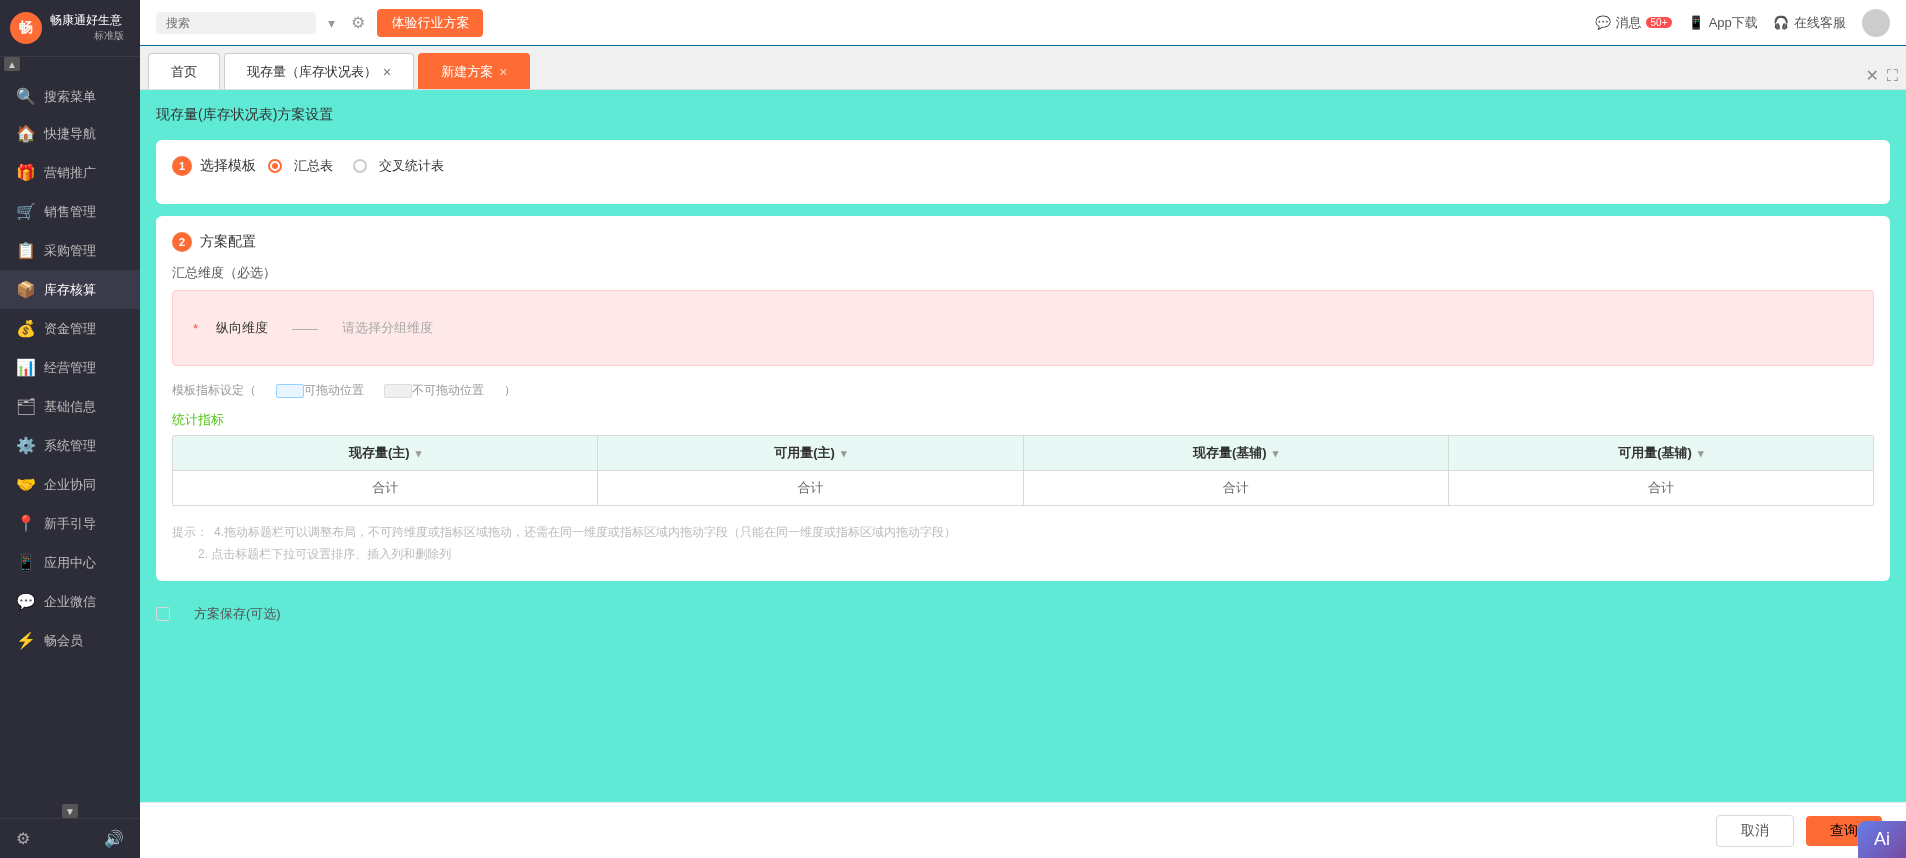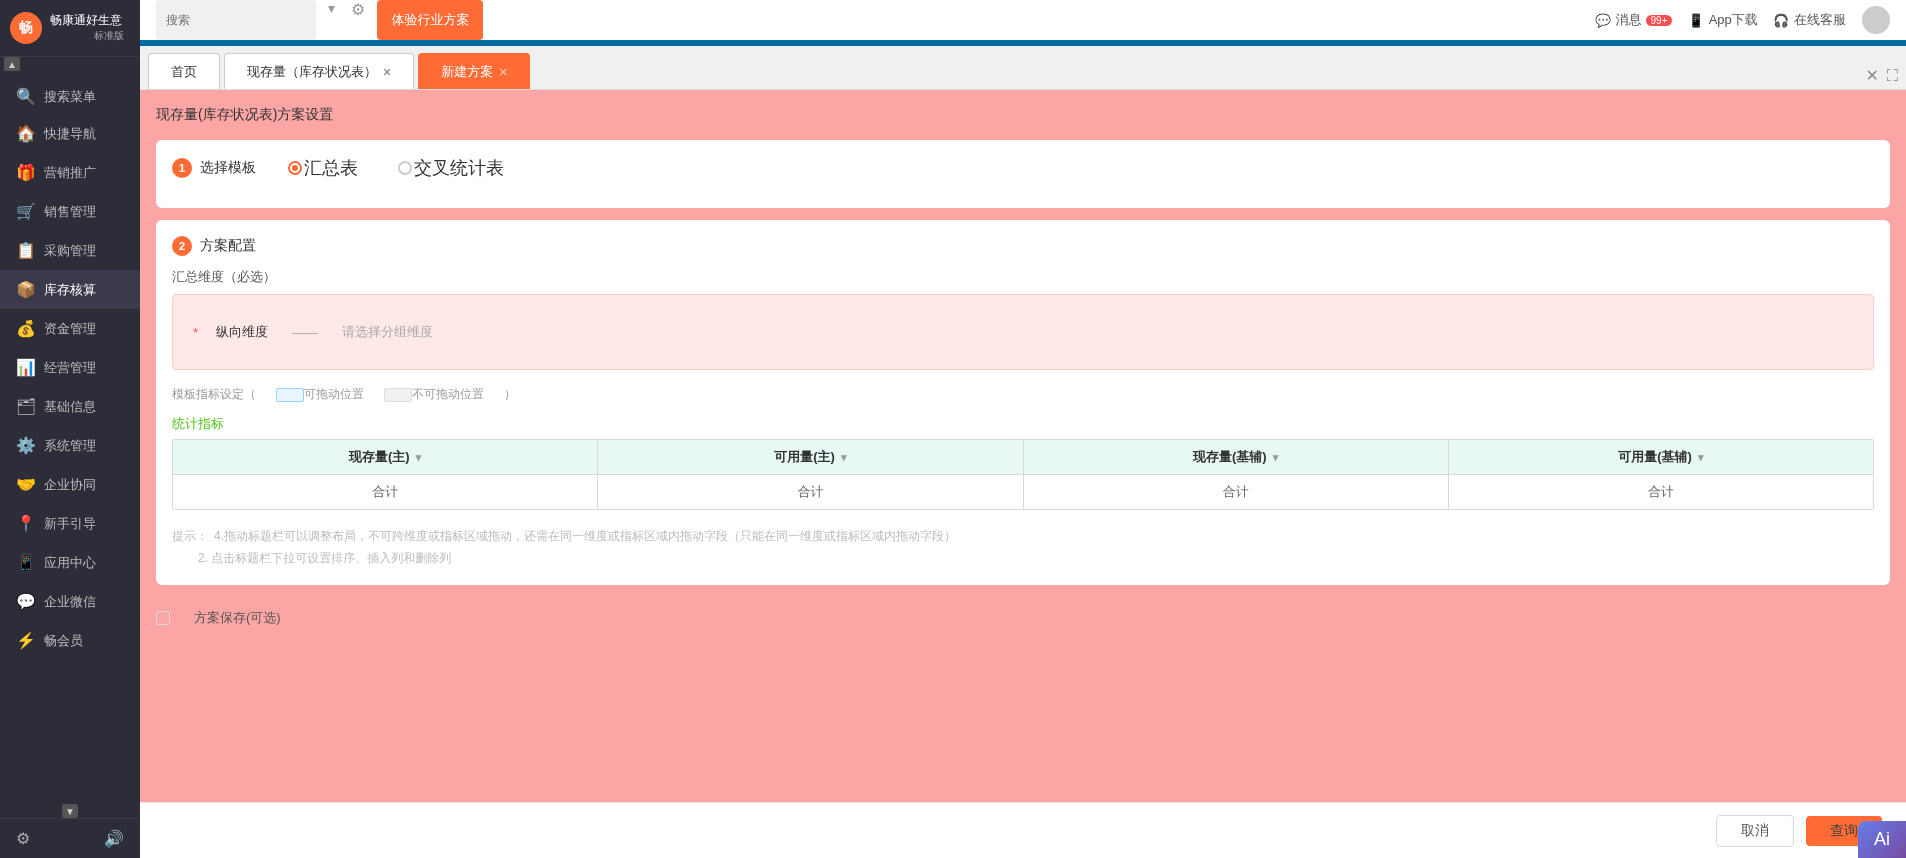--- a/index.html
+++ b/index.html
@@ -59,22 +59,23 @@
       color: #ccc; font-size: 10px; cursor: pointer; border-radius: 2px;
     }
 
     
     .main { flex: 1; display: flex; flex-direction: column; min-width: 0; }
 
     
     .topbar {
       height: 46px;
       background: #fff;
-      border-bottom: 6px solid #0369a1;
+      border-bottom: 1px solid #0369a1;
       display: flex;
+      align-items: center;
       padding: 0 16px;
       gap: 12px;
     }
     .topbar-input {
       background: #f0f0f0;
       border: none;
       border-radius: 4px;
       padding: 4px 10px;
       font-size: 12px;
       width: 160px;
@@ -151,21 +152,21 @@
       margin-left: auto;
       display: flex; align-items: center; gap: 8px;
       padding-right: 8px; padding-bottom: 4px;
     }
     .tabs-action-btn { font-size: 16px; color: #888; cursor: pointer; }
 
     
     .content {
       flex: 1;
       overflow-y: auto;
-      background: #fca5a5;
+      background: #5eead4;
       padding: 16px;
       position: relative;
     }
 
     .page-title {
       font-size: 14px;
       color: #333;
       margin-bottom: 16px;
     }
 
@@ -187,21 +188,21 @@
       color: white;
       border-radius: 50%;
       display: flex; align-items: center; justify-content: center;
       font-size: 11px; font-weight: bold;
       flex-shrink: 0;
     }
     .step-title { font-size: 14px; color: #333; font-weight: 500; }
 
     
     .radio-group { display: flex; align-items: center; gap: 20px; margin-left: 4px; }
-    .radio-item { display: flex; align-items: center; gap: 2px; cursor: pointer; font-size: 18px; color: #333; margin-left: 20px; }
+    .radio-item { display: flex; align-items: center; gap: 12px; cursor: pointer; font-size: 13px; color: #333; }
     .radio-circle {
       width: 14px; height: 14px;
       border: 2px solid #ccc;
       border-radius: 50%;
       display: flex; align-items: center; justify-content: center;
       flex-shrink: 0;
     }
     .radio-circle.checked { border-color: #ff6b35; }
     .radio-circle.checked::after {
       content: '';
@@ -300,21 +301,21 @@
       font-size: 14px;
       color: #555;
       cursor: pointer;
     }
     .btn-query {
       padding: 6px 24px;
       border: none;
       background: #ff6b35;
       border-radius: 4px;
       font-size: 14px;
-      color: #404040;
+      color: #000000;
       cursor: pointer;
     }
 
     
     .ai-badge {
       position: fixed;
       right: 0; bottom: 0;
       background: linear-gradient(135deg, #667eea, #764ba2);
       color: white;
       padding: 8px 16px;
@@ -418,21 +419,21 @@
   <div class="topbar">
     <input class="topbar-input" type="text" placeholder="搜索" style="">
     <span class="topbar-dropdown-icon">▾</span>
     <span class="topbar-gear">⚙</span>
     <button class="topbar-trial-btn">体验行业方案</button>
 
     <div class="topbar-right">
       <div class="topbar-right-item">
         <span>💬</span>
         <span>消息</span>
-        <span class="badge">99+</span>
+        <span class="badge">50+</span>
       </div>
       <div class="topbar-right-item">
         <span>📱</span>
         <span>App下载</span>
       </div>
       <div class="topbar-right-item">
         <span>🎧</span>
         <span>在线客服</span>
       </div>
       <div class="topbar-avatar"></div>

